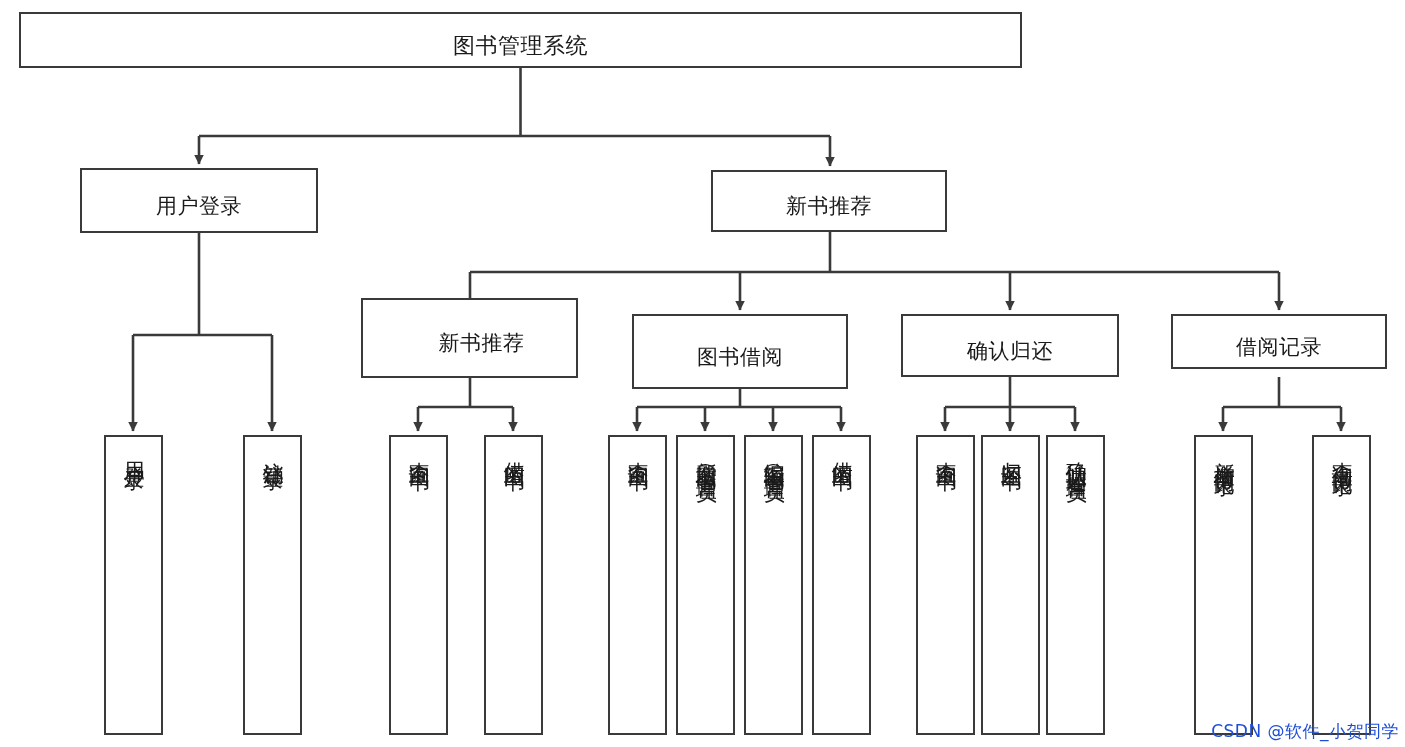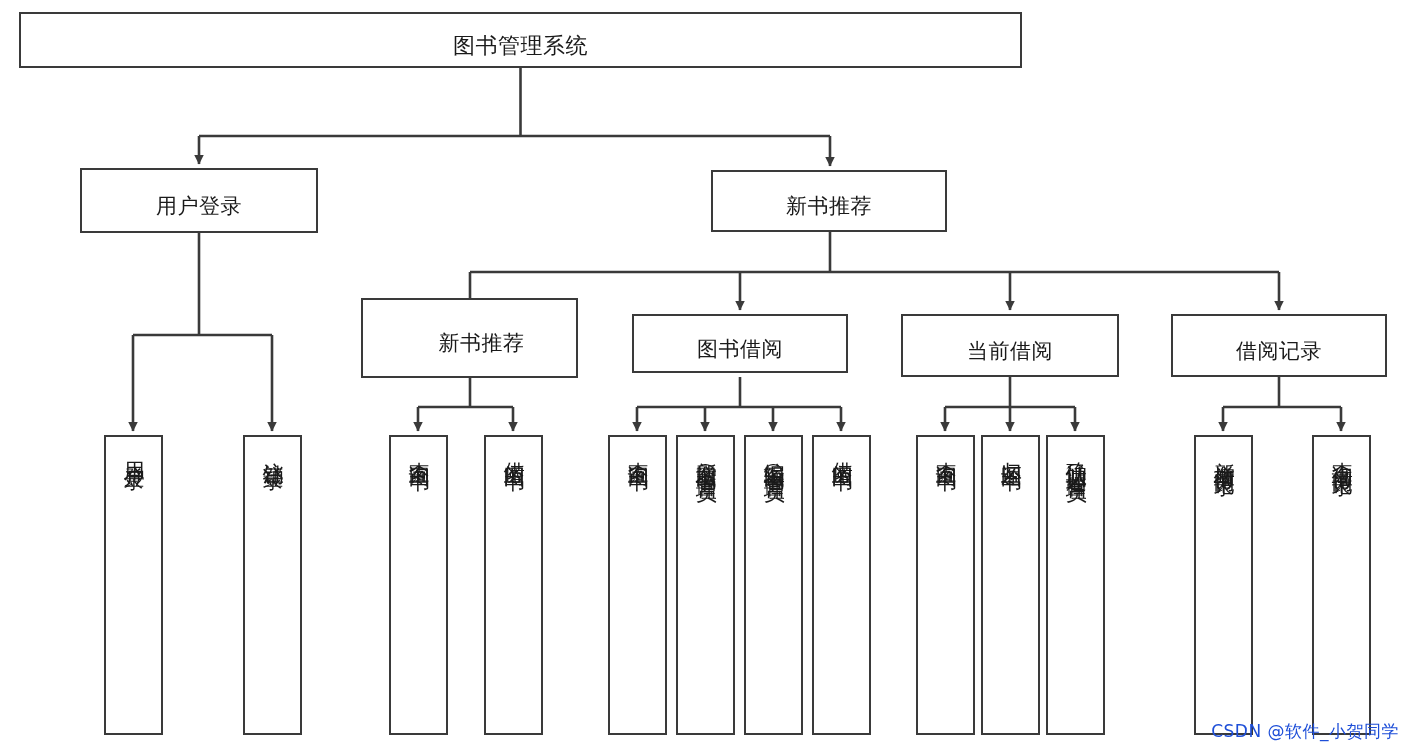--- a/index.html
+++ b/index.html
@@ -126,27 +126,27 @@
   <div class="node h" style="left:80px;top:168px;width:238px;height:65px;">
     <span class="lbl">用户登录</span>
   </div>
   <div class="node h" style="left:711px;top:170px;width:236px;height:62px;">
     <span class="lbl">新书推荐</span>
   </div>
 
   <div class="node h" style="left:361px;top:298px;width:217px;height:80px;padding-left:24px;">
     <span class="lbl">新书推荐</span>
   </div>
-  <div class="node h" style="left:632px;top:314px;width:216px;height:59px;">
+  <div class="node h" style="left:632px;top:314px;width:216px;height:75px;">
     <span class="lbl">图书借阅</span>
   </div>
   <div class="node h" style="left:901px;top:314px;width:218px;height:63px;">
-    <span class="lbl">当前借阅</span>
+    <span class="lbl">确认归还</span>
   </div>
-  <div class="node h" style="left:1171px;top:314px;width:216px;height:63px;">
+  <div class="node h" style="left:1171px;top:314px;width:216px;height:55px;">
     <span class="lbl">借阅记录</span>
   </div>
 
   <div class="node v" style="left:104px;top:435px;width:59px;height:300px;">
     <span class="lbl">用户登录</span>
   </div>
   <div class="node v" style="left:243px;top:435px;width:59px;height:300px;">
     <span class="lbl">注销登录</span>
   </div>
 

